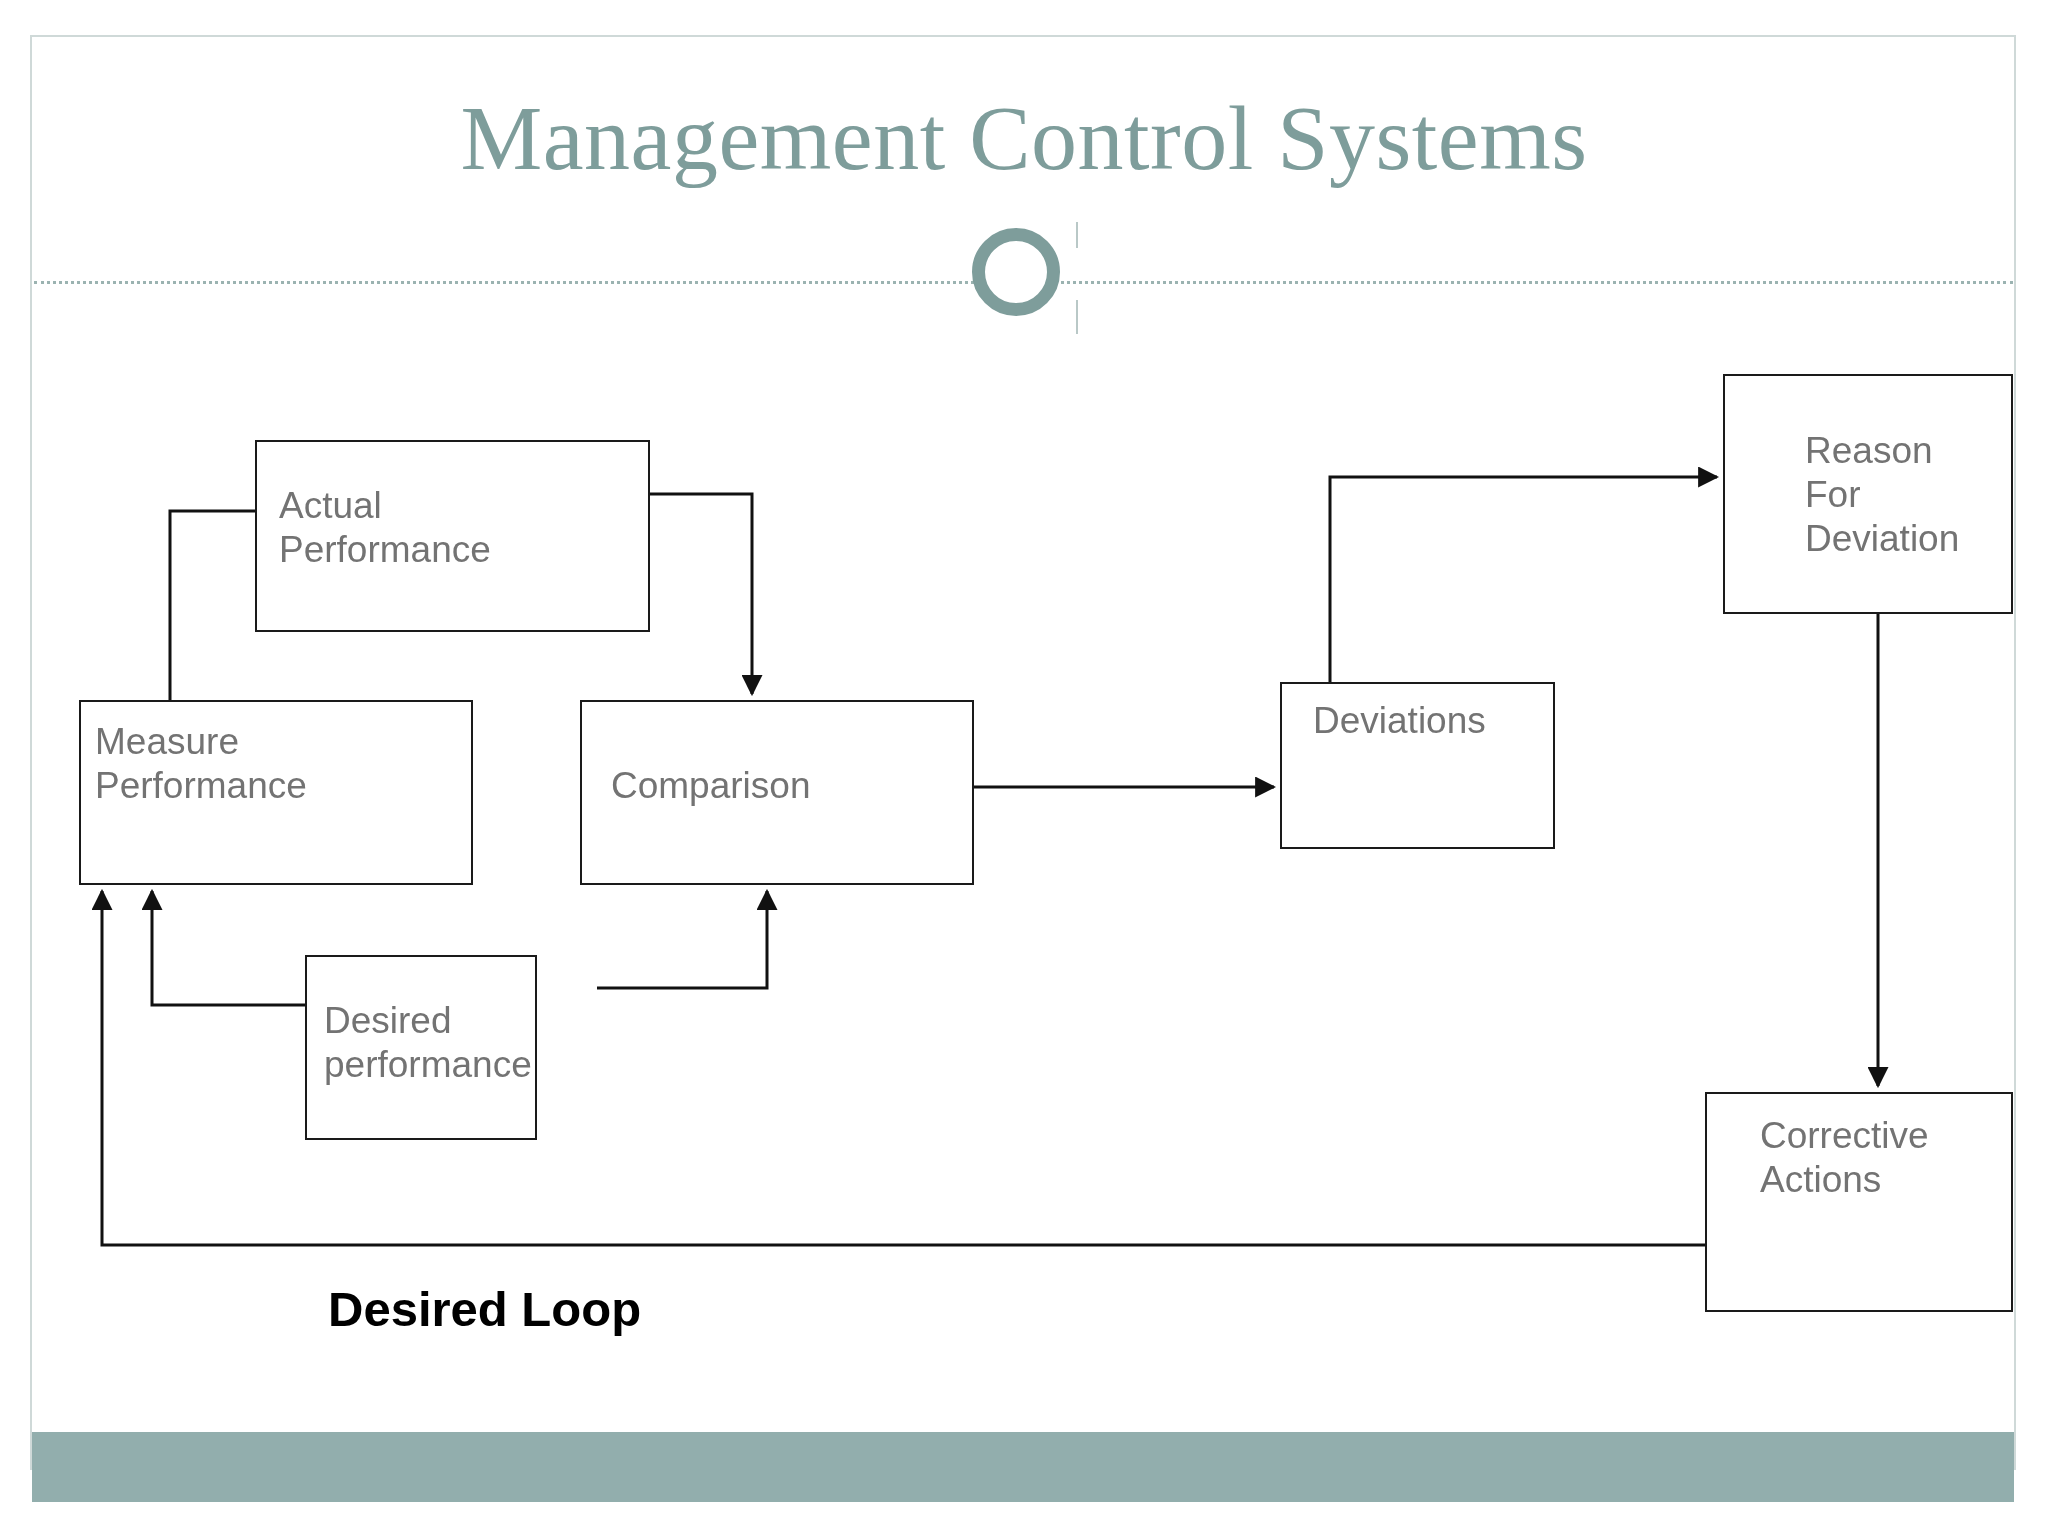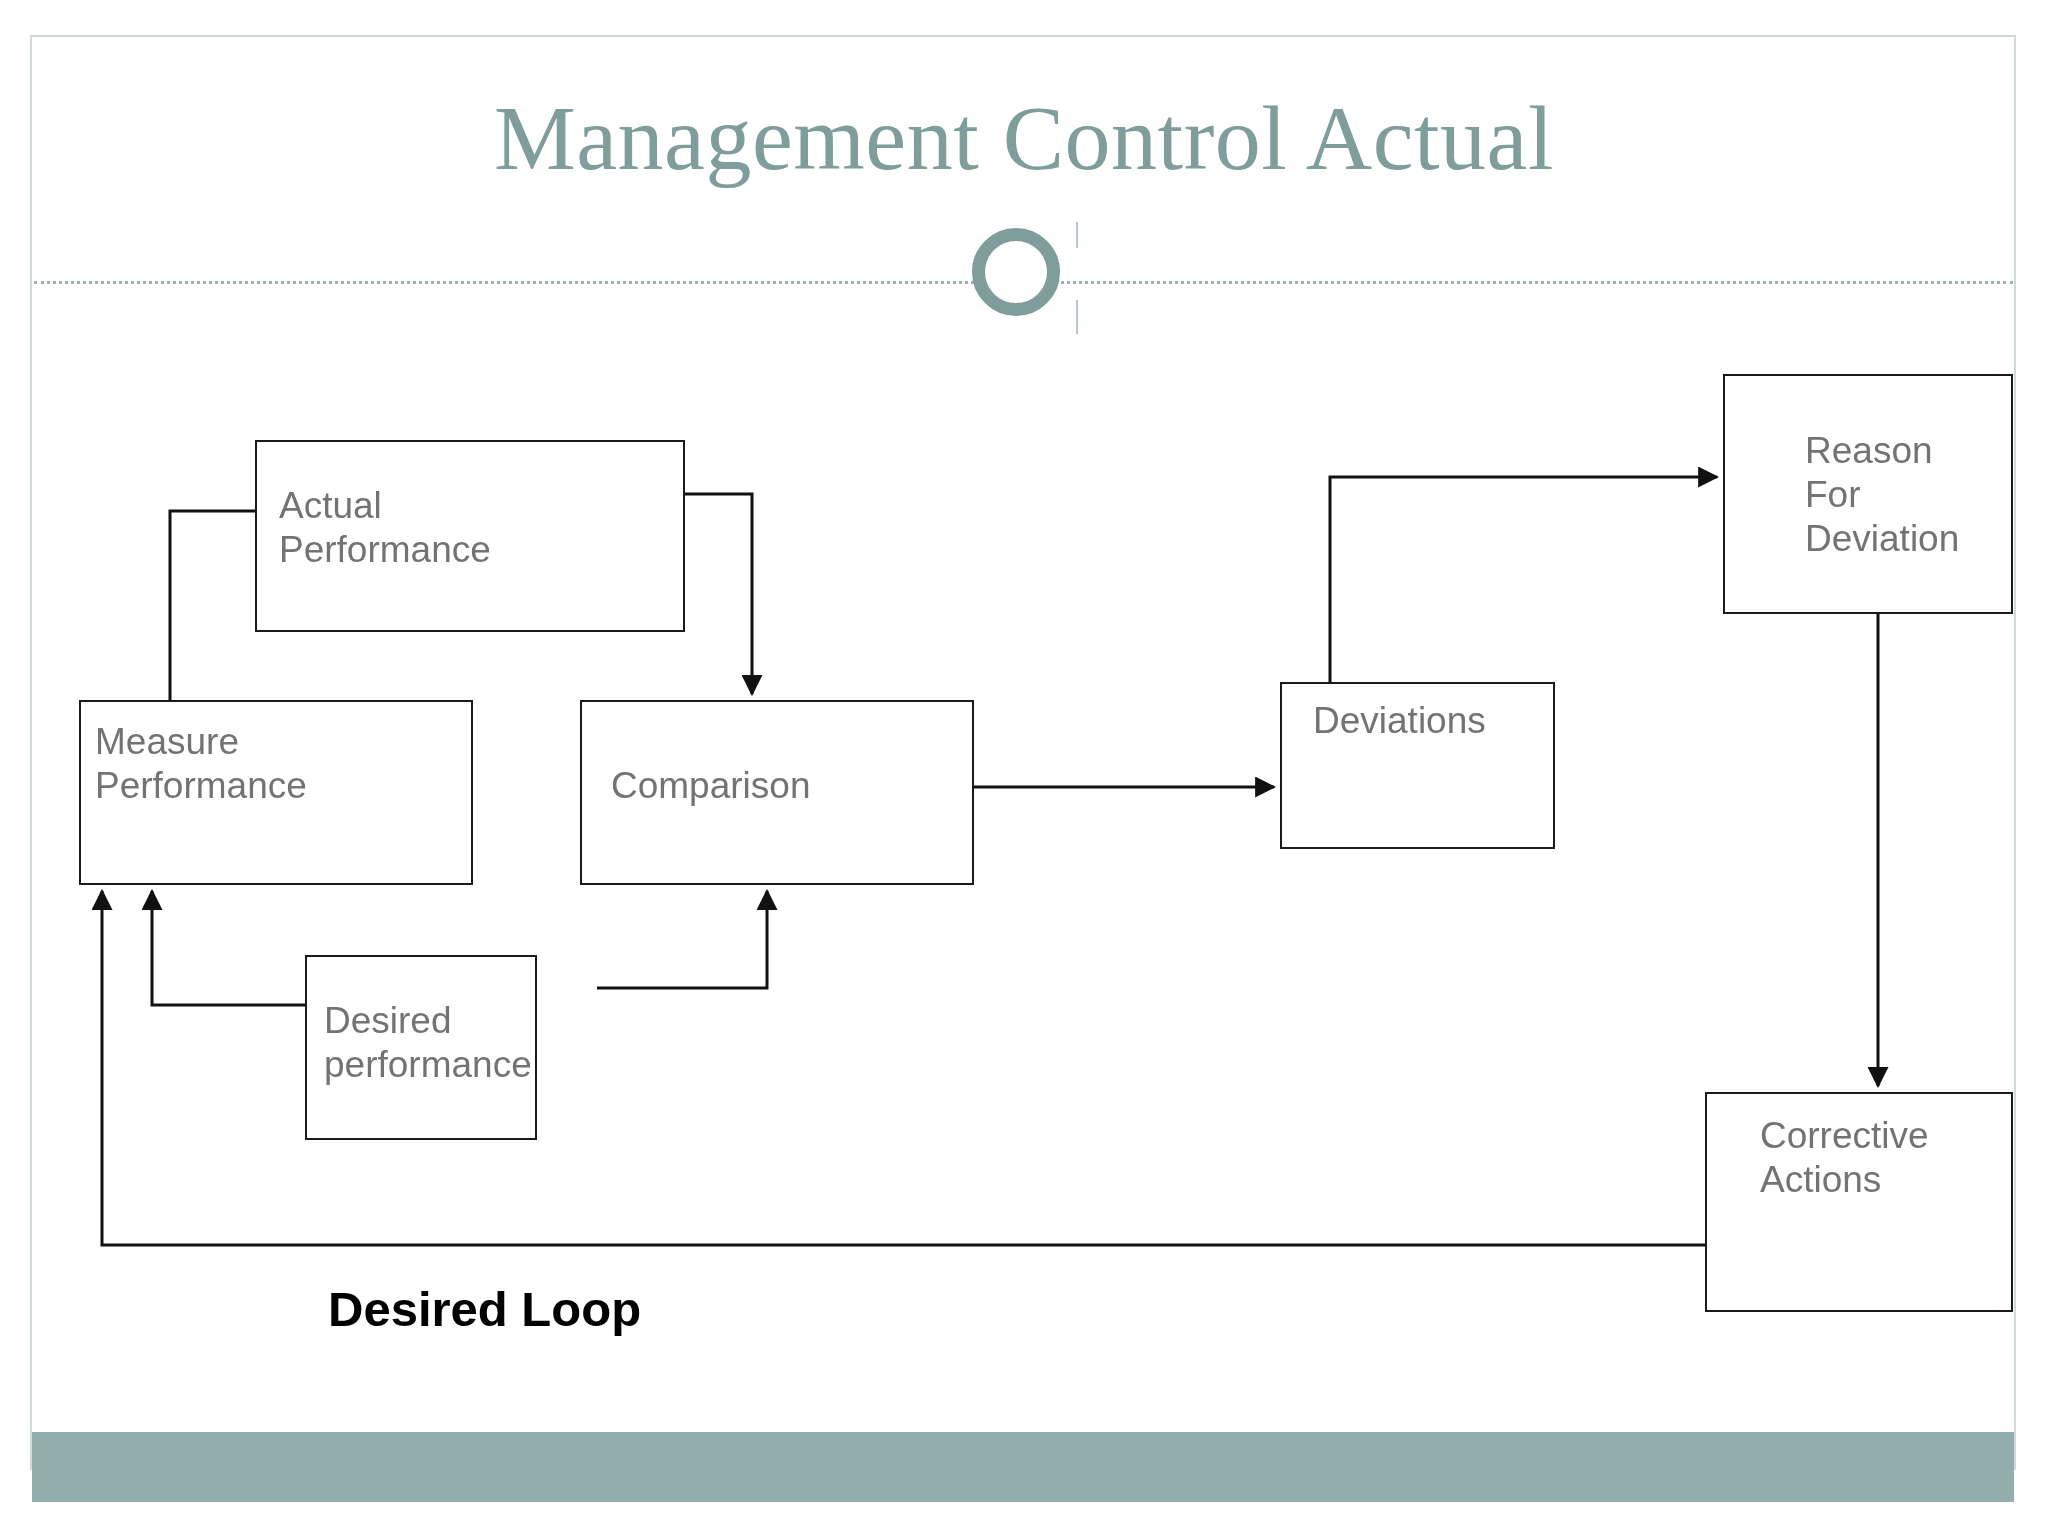--- a/index.html
+++ b/index.html
@@ -86,21 +86,21 @@
     color: #737373;
     font-size: 37px;
     line-height: 1.19;
     z-index: 5;
   }
   .node .node-label {
     position: absolute;
     white-space: pre-line;
   }
 
-  #node-actual { left: 255px; top: 440px; width: 430px; height: 192px; }
+  #node-actual { left: 255px; top: 440px; width: 395px; height: 192px; }
   #node-actual .node-label { left: 22px; top: 42px; }
 
   #node-measure { left: 67px; top: 700px; width: 394px; height: 185px; margin-left: 12px; }
   #node-measure .node-label { left: 14px; top: 18px; }
 
   #node-comparison { left: 580px; top: 700px; width: 394px; height: 185px; }
   #node-comparison .node-label { left: 29px; top: 62px; }
 
   #node-desired { left: 305px; top: 955px; width: 232px; height: 185px; }
   #node-desired .node-label { left: 17px; top: 42px; }
@@ -146,21 +146,21 @@
     background: #92aead;
   }
 </style>
 </head>
 <body>
 
 <div id="slide">
 
   <div id="slide-frame"></div>
 
-  <div id="title">Management Control Actual</div>
+  <div id="title">Management Control Systems</div>
 
   <div id="title-divider"></div>
   <div class="ring-tick" id="ring-tick-top"></div>
   <div class="ring-tick" id="ring-tick-bottom"></div>
   <div id="title-ring"></div>
 
   <svg id="connectors" viewBox="0 0 2048 1536" width="2048" height="1536">
     <defs>
       <marker id="arrow" viewBox="0 0 10 10" refX="9" refY="5" markerWidth="7" markerHeight="7" orient="auto-start-reverse">
         <path d="M 0 0 L 10 5 L 0 10 z" fill="#111111"></path>

